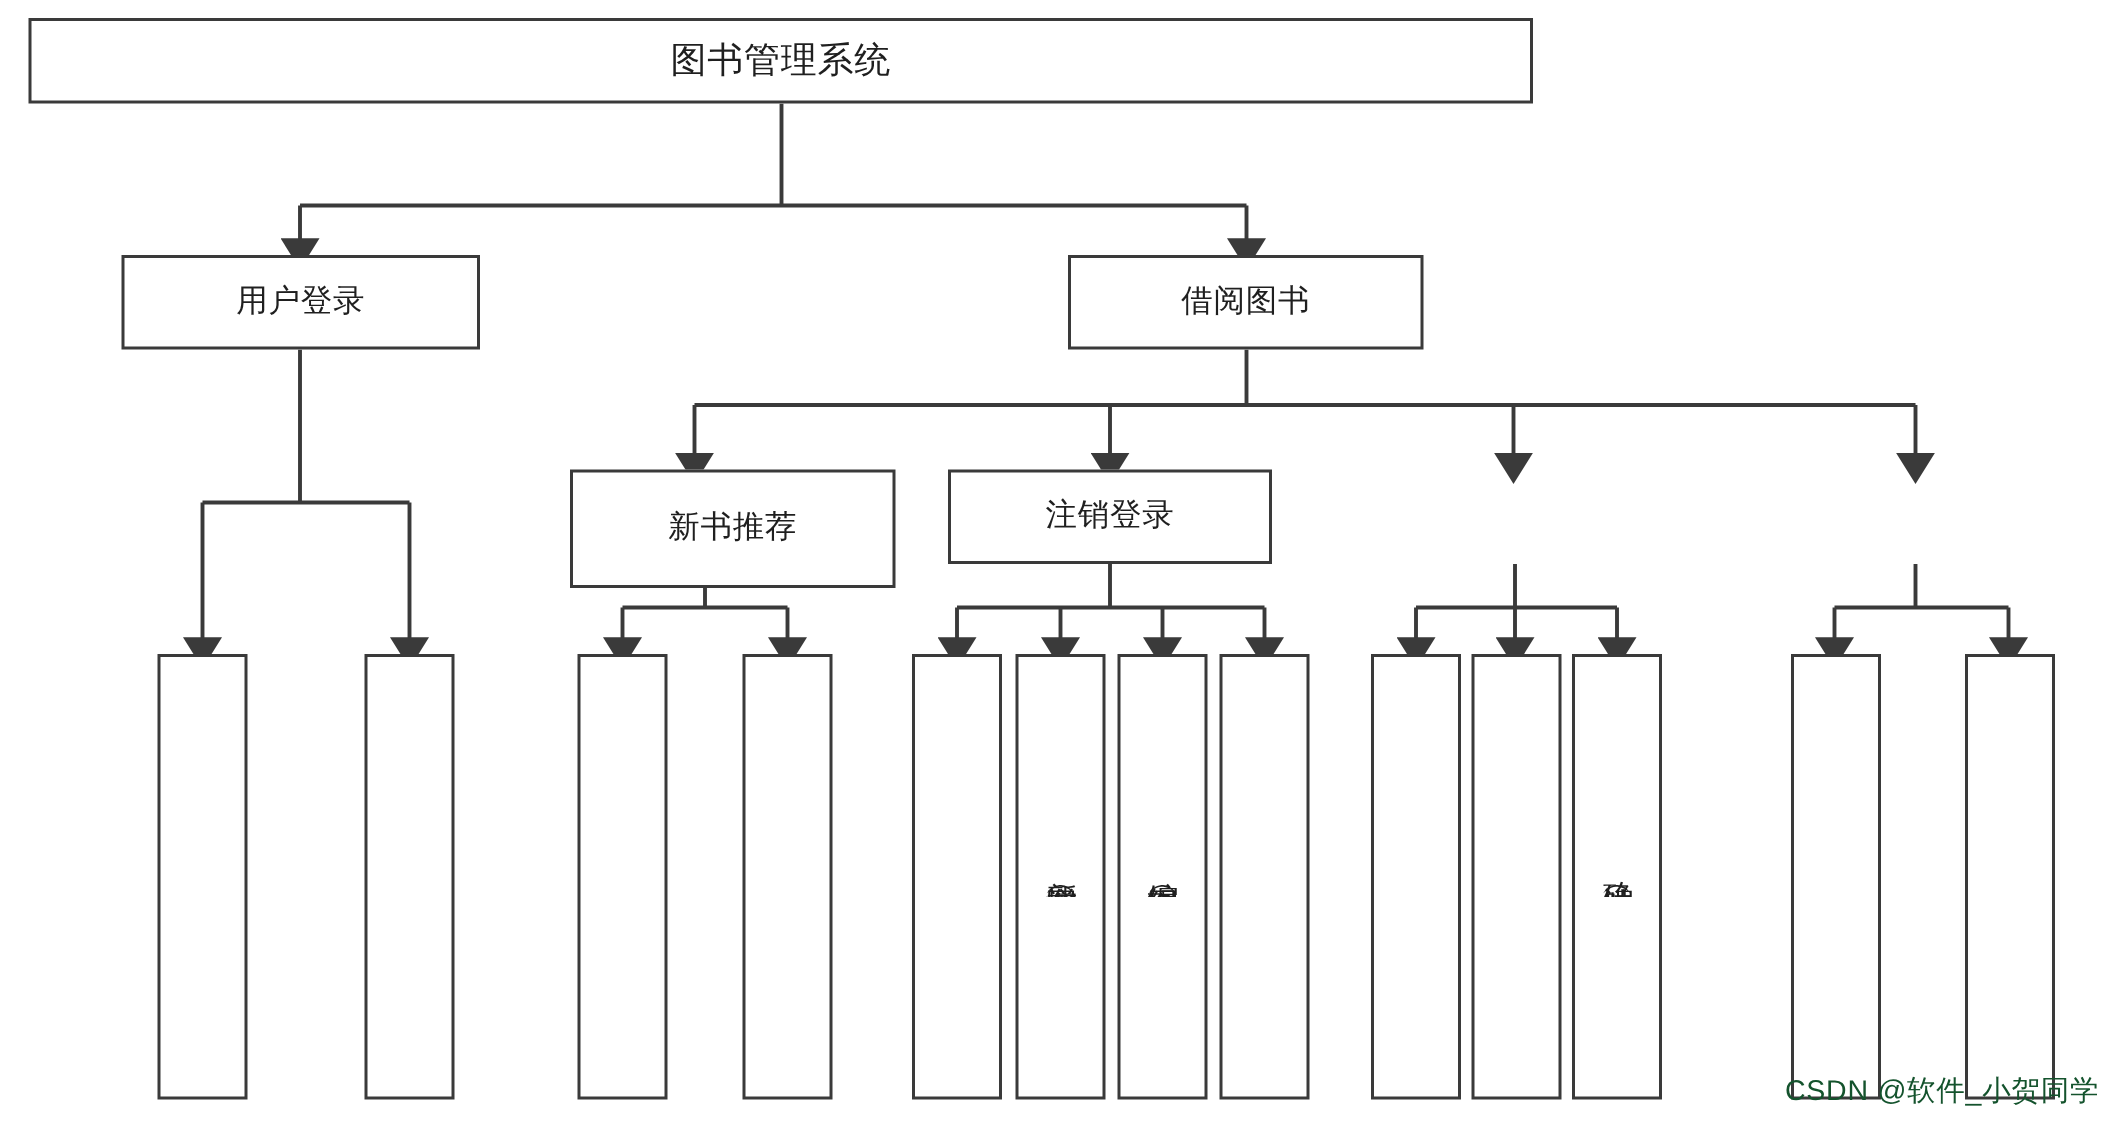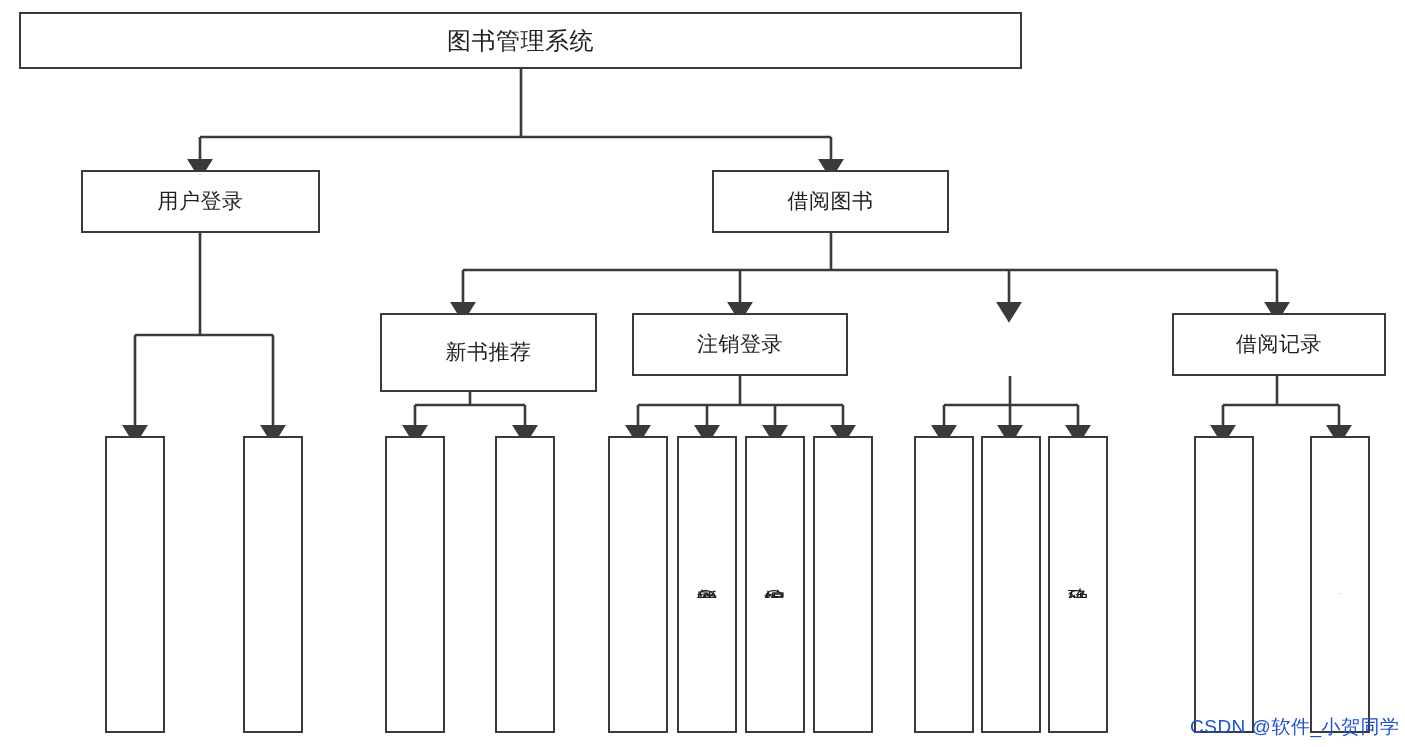--- a/index.html
+++ b/index.html
@@ -62,21 +62,21 @@
     font-size: 21px;
     line-height: 1.02;
     letter-spacing: 3px;
     max-height: 285px;
     white-space: nowrap;
     overflow: hidden;
   }
   .watermark {
     position: absolute;
     font-size: 19px;
-    color: #1d4ed8;
+    color: #14532d;
     white-space: nowrap;
     letter-spacing: 0.5px;
     pointer-events: none;
   }
 </style>
 </head>
 <body>
 
 <div id="canvas">
 
@@ -140,23 +140,20 @@
   <div class="node horiz" style="left:712px; top:170px; width:237px; height:63px;">
     <span class="label">借阅图书</span>
   </div>
 
   <div class="node horiz" style="left:361px; top:313px; width:217px; height:79px;margin-left:19px;">
     <span class="label">新书推荐</span>
   </div>
   <div class="node horiz" style="left:632px; top:313px; width:216px; height:63px;">
     <span class="label">注销登录</span>
   </div>
-  <div class="node horiz" style="left:1172px; top:313px; width:214px; height:63px;">
-    <span class="label">借阅记录</span>
-  </div>
 
   <div class="node vert" style="left:105px; top:436px; width:60px; height:297px;">
     <span class="label">用户登录</span>
   </div>
   <div class="node vert" style="left:243px; top:436px; width:60px; height:297px;">
     <span class="label">注销登录</span>
   </div>
 
   <div class="node vert" style="left:385px; top:436px; width:60px; height:297px;">
     <span class="label">查询图书</span>

